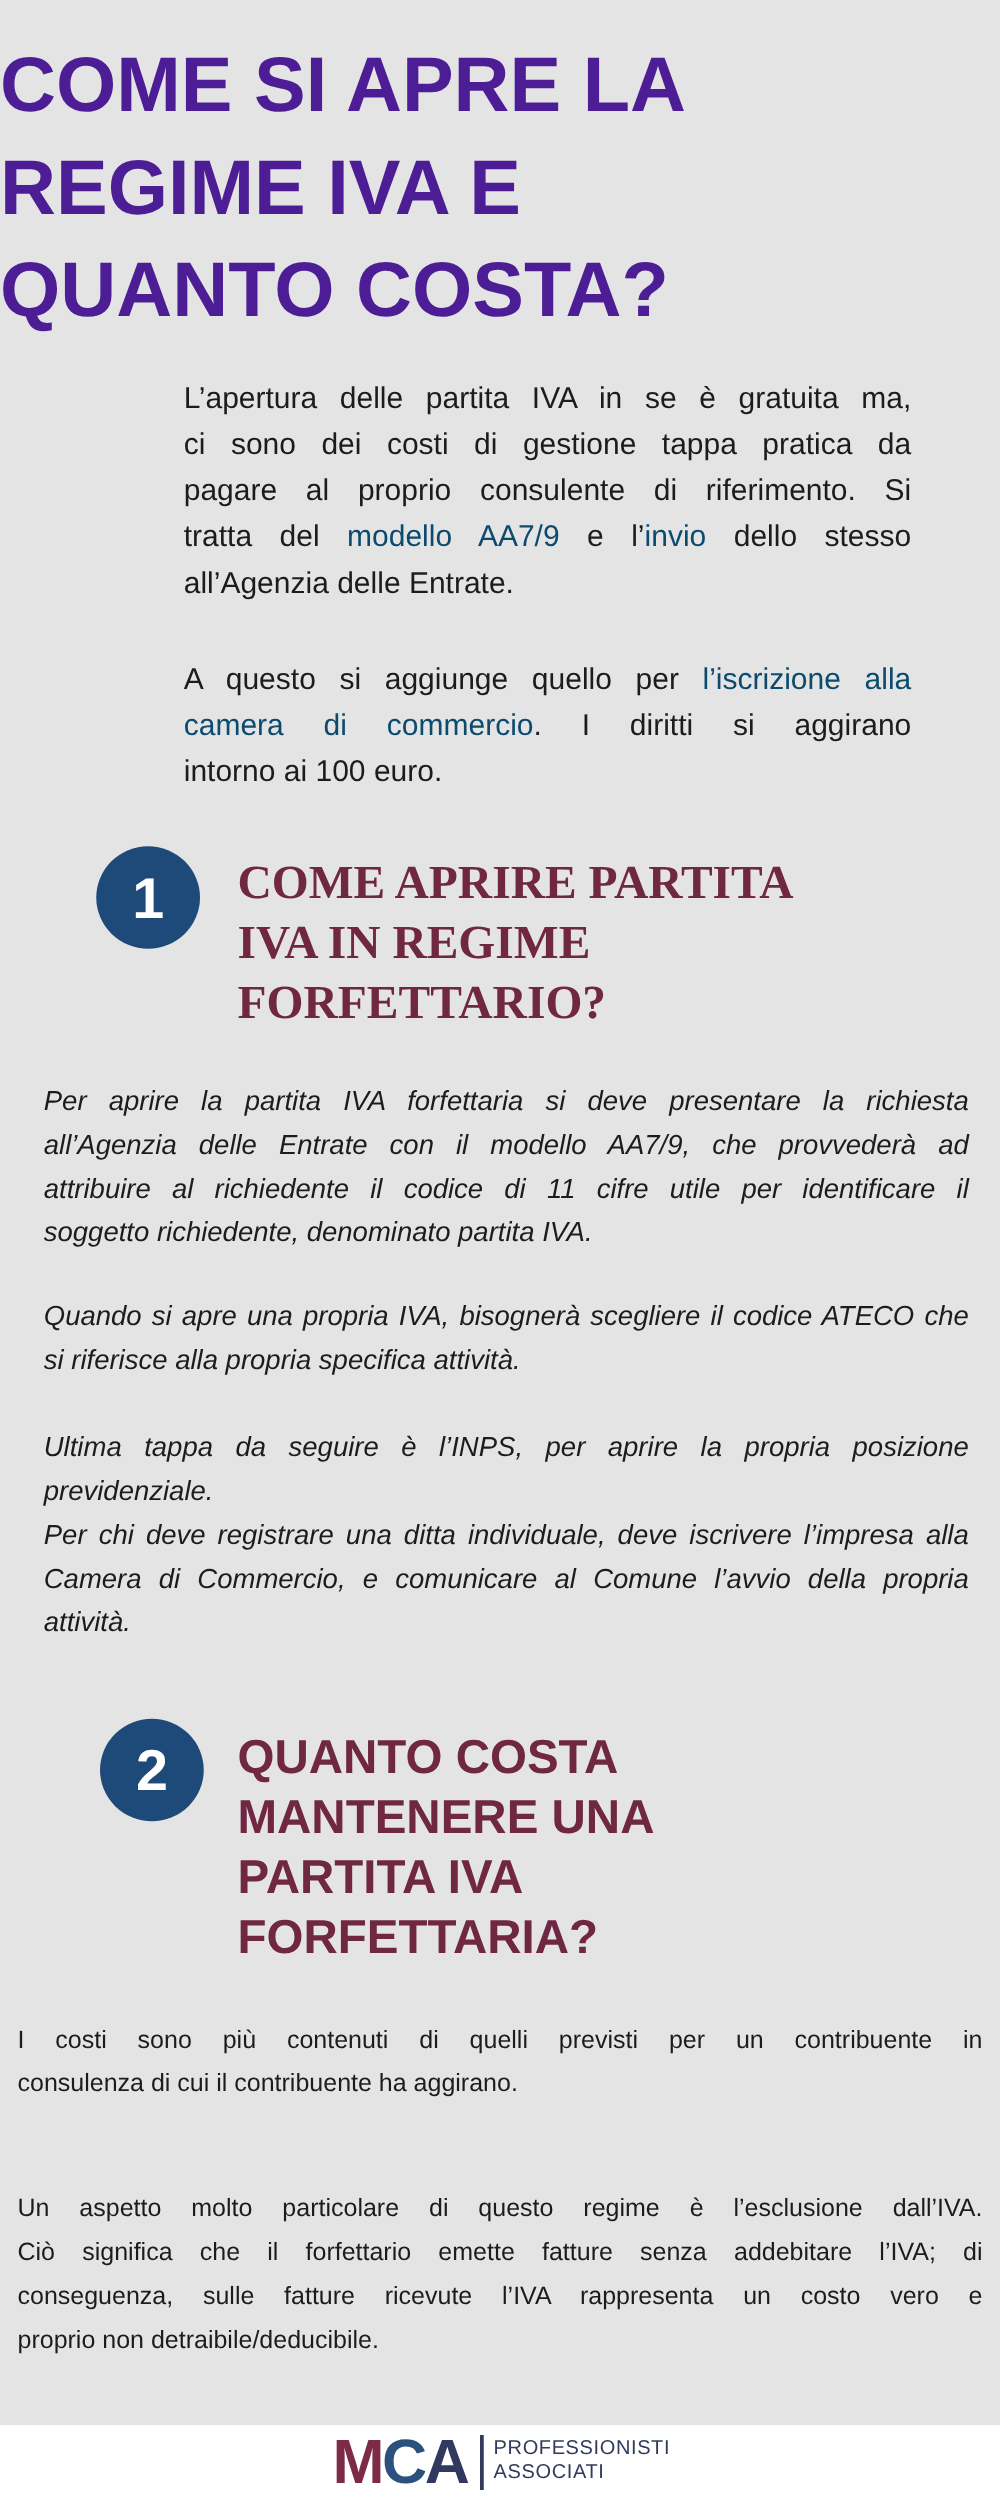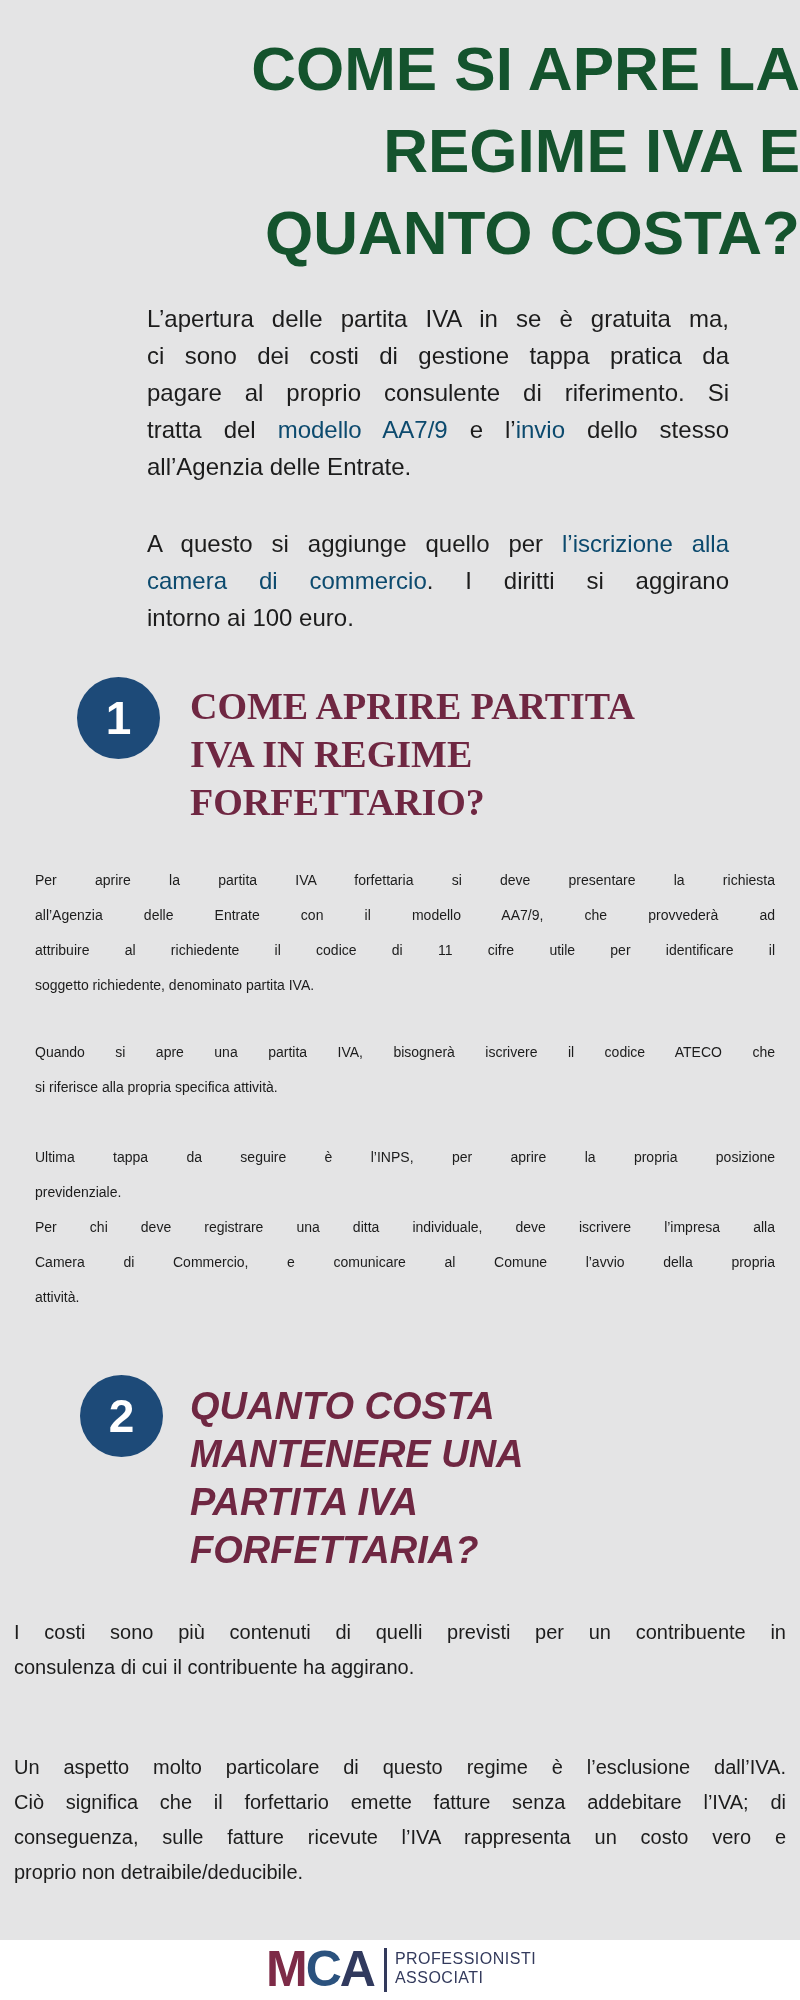--- a/index.html
+++ b/index.html
@@ -8,30 +8,30 @@
     width:800px;height:2000px;
     background:#e4e4e5;
     font-family:"Liberation Sans", sans-serif;
     color:#1c1c1c;
     overflow:hidden;
   }
   .abs{position:absolute;}
   
   #main-title{
     left:0;top:28px;width:800px;
-    text-align:right;
+    text-align:left;
     font-weight:bold;
     font-size:62px;line-height:82px;
     letter-spacing:0px;
-    color:#14532d;
+    color:#4c1d95;
   }
   
   .intro-block{left:116px;width:582px;font-size:24px;line-height:37px;margin-left:31px;}
   
-  .body-block-1{left:35px;width:740px;font-size:14px;line-height:35px;}
+  .body-block-1{left:35px;width:740px;font-size:22px;line-height:35px;font-style:italic;}
   .body-block-2{left:14px;width:772px;font-size:20px;line-height:35px;}
   .line{display:block;}
   .jl{text-align:justify;text-align-last:justify;}
   .ll{text-align:left;text-align-last:left;}
   .c-red{color:#0c4a6e;}
   
   .num-circle{
     width:83px;height:82px;border-radius:50%;
     background:#1d4a78;color:#ffffff;
     display:flex;align-items:center;justify-content:center;
@@ -88,36 +88,36 @@
   </div>
 
   <div class="abs body-block-1" style="top:863px;">
     <div class="line jl"><span>Per aprire la partita IVA forfettaria si deve presentare la richiesta</span></div>
     <div class="line jl"><span>all’Agenzia delle Entrate con il modello AA7/9, che provvederà ad</span></div>
     <div class="line jl"><span>attribuire al richiedente il codice di 11 cifre utile per identificare il</span></div>
     <div class="line ll"><span>soggetto richiedente, denominato partita IVA.</span></div>
   </div>
 
   <div class="abs body-block-1" style="top:1035px;">
-    <div class="line jl"><span>Quando si apre una partita IVA, bisognerà iscrivere il codice ATECO che</span></div>
+    <div class="line jl"><span>Quando si apre una propria IVA, bisognerà scegliere il codice ATECO che</span></div>
     <div class="line ll"><span>si riferisce alla propria specifica attività.</span></div>
   </div>
 
   <div class="abs body-block-1" style="top:1140px;">
     <div class="line jl"><span>Ultima tappa da seguire è l’INPS, per aprire la propria posizione</span></div>
     <div class="line ll"><span>previdenziale.</span></div>
     <div class="line jl"><span>Per chi deve registrare una ditta individuale, deve iscrivere l’impresa alla</span></div>
     <div class="line jl"><span>Camera di Commercio, e comunicare al Comune l’avvio della propria</span></div>
     <div class="line ll"><span>attività.</span></div>
   </div>
 
   <div class="abs num-circle" style="left:80px;top:1375px;">
     <span>2</span>
   </div>
-  <div class="abs sec-heading" style="left:190px;top:1382px;width:520px;font-style:italic;">
+  <div class="abs sec-heading" style="left:190px;top:1382px;width:520px;">
     <div class="line">QUANTO COSTA</div>
     <div class="line">MANTENERE UNA</div>
     <div class="line">PARTITA IVA</div>
     <div class="line">FORFETTARIA?</div>
   </div>
 
   <div class="abs body-block-2" style="top:1615px;">
     <div class="line jl"><span>I costi sono più contenuti di quelli previsti per un contribuente in</span></div>
     <div class="line ll"><span>consulenza di cui il contribuente ha aggirano.</span></div>
   </div>

